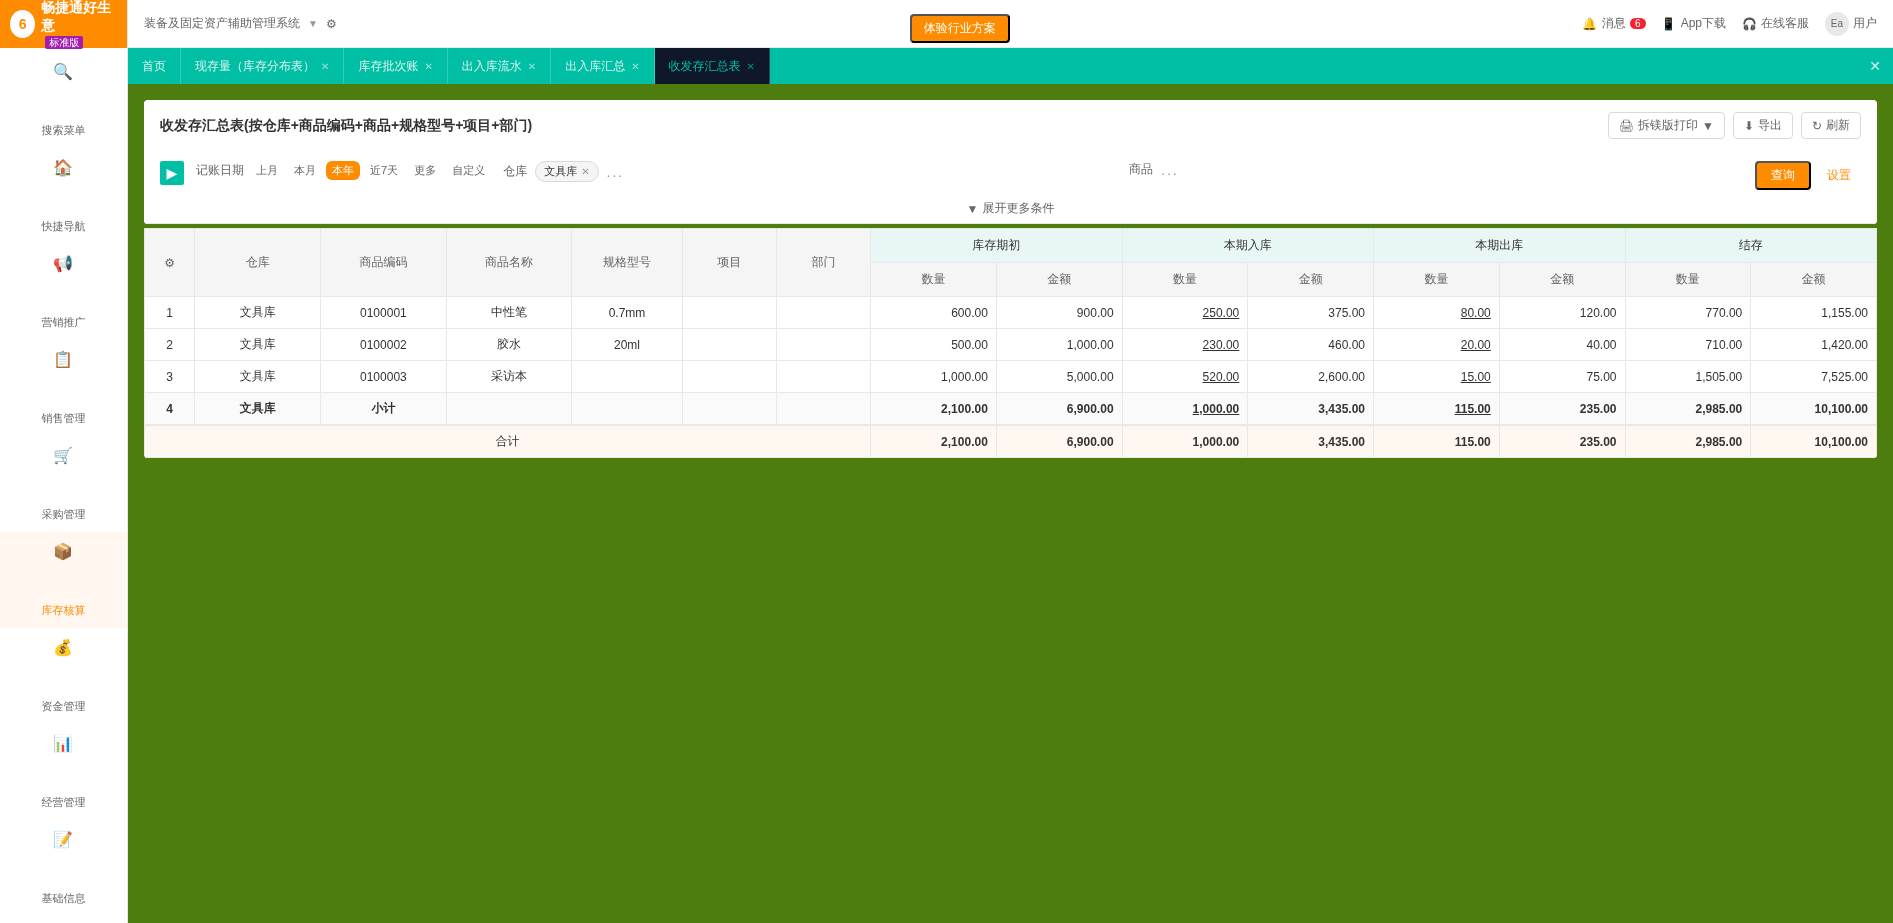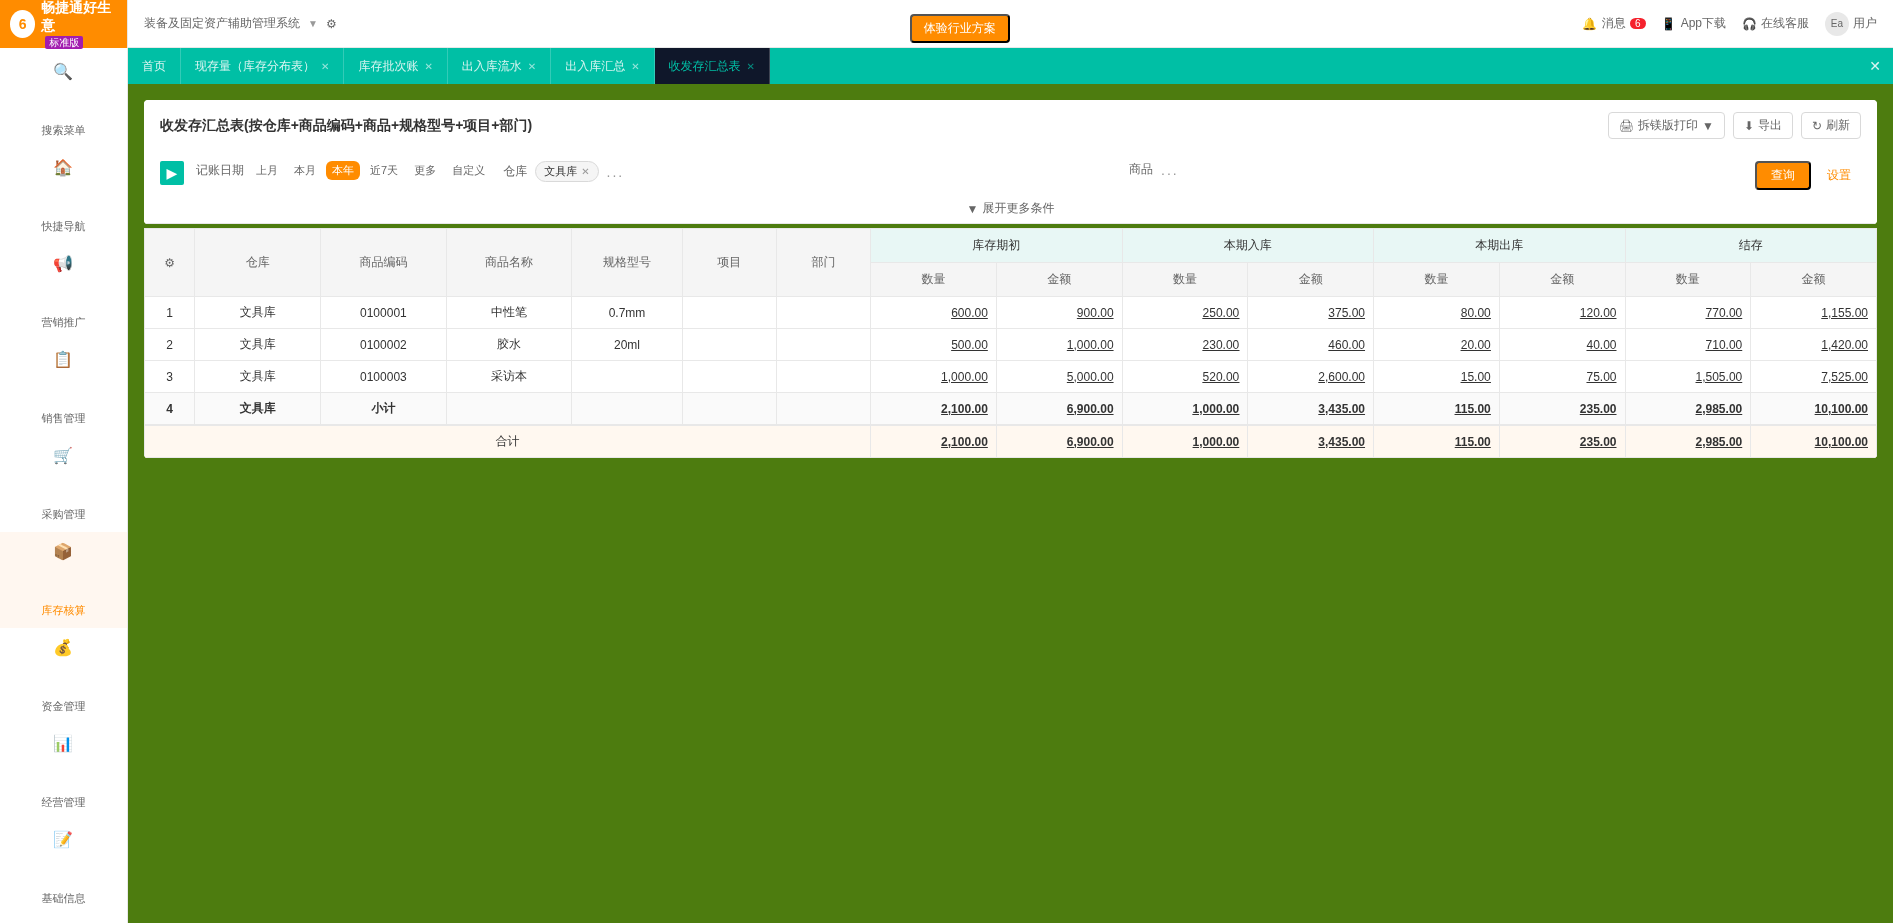--- a/index.html
+++ b/index.html
@@ -75,21 +75,21 @@
     .subtotal-row td { font-weight: bold; background: #fafafa; }
     .underline { text-decoration: underline; cursor: pointer; color: #333; text-align: right; }
     .settings-icon-cell { width: 32px; }
     .col-warehouse { width: 80px; }
     .col-code { width: 80px; }
     .col-product { width: 80px; }
     .col-spec { width: 70px; }
     .col-project { width: 60px; }
     .col-dept { width: 60px; }
     .col-num { width: 80px; text-align: center; }
-    td.right { text-align: right; text-decoration: underline; }
+    td.right { text-align: right; }
 
     
     .table-footer { background: #fff8f0; border-top: 2px solid #e8e8e8; }
     .table-footer td { font-weight: bold; background: #fff8f0; }
 
     
     .filter-row-top { display: flex; align-items: flex-start; gap: 12px; background: #fff; padding: 10px 16px 4px; }
     .filter-right-actions { margin-left: auto; display: flex; align-items: center; gap: 6px; }
 
     .page-header-wrapper { background: #fff; border-radius: 4px; overflow: hidden; margin-bottom: 4px; }

